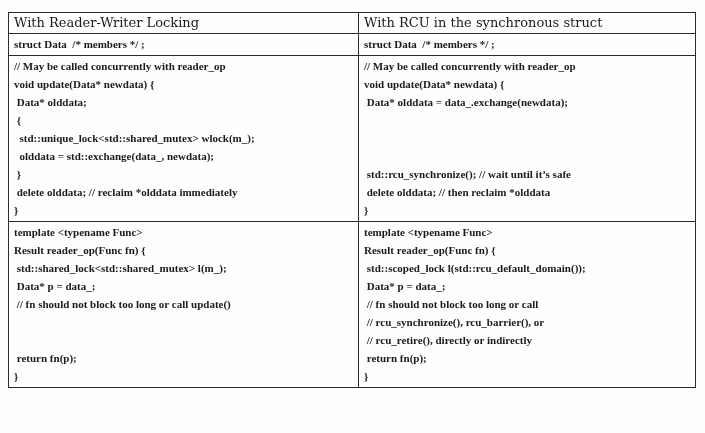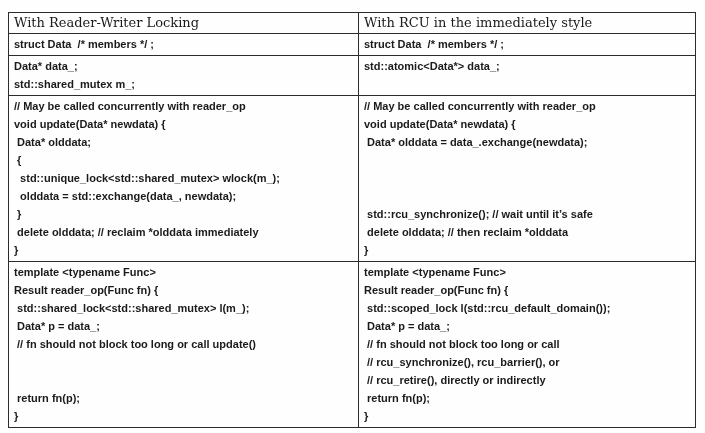--- a/index.html
+++ b/index.html
@@ -40,50 +40,44 @@
     color: var(--text);
   }
   .hdr {
     font-family: "DejaVu Serif", "Liberation Serif", serif;
     font-size: 13px;
     font-weight: normal;
     line-height: 17px;
     white-space: pre;
   }
   .code {
-    font-family: Liberation Sans, sans-serif;
+    font-family: Liberation Serif, serif;
     font-size: 11px;
     font-weight: 600;
     line-height: 18px;
     white-space: pre;
   }
 </style>
 </head>
 <body>
 
 <div class="page">
   <table class="cmp">
     <colgroup>
       <col class="left-col">
       <col class="right-col">
     </colgroup>
     <tbody>
       <tr>
         <th class="hdr">With Reader-Writer Locking</th>
-        <th class="hdr">With RCU in the immediately style</th>
+        <th class="hdr">With RCU in the synchronous struct</th>
       </tr>
       <tr>
         <td class="code">struct Data  /* members */ ;</td>
         <td class="code">struct Data  /* members */ ;</td>
-      </tr>
-      <tr>
-        <td class="code">Data* data_;
-std::shared_mutex m_;</td>
-        <td class="code">std::atomic&lt;Data*&gt; data_;
-</td>
       </tr>
       <tr>
         <td class="code">// May be called concurrently with reader_op
 void update(Data* newdata) {
  Data* olddata;
  {
   std::unique_lock&lt;std::shared_mutex&gt; wlock(m_);
   olddata = std::exchange(data_, newdata);
  }
  delete olddata; // reclaim *olddata immediately

